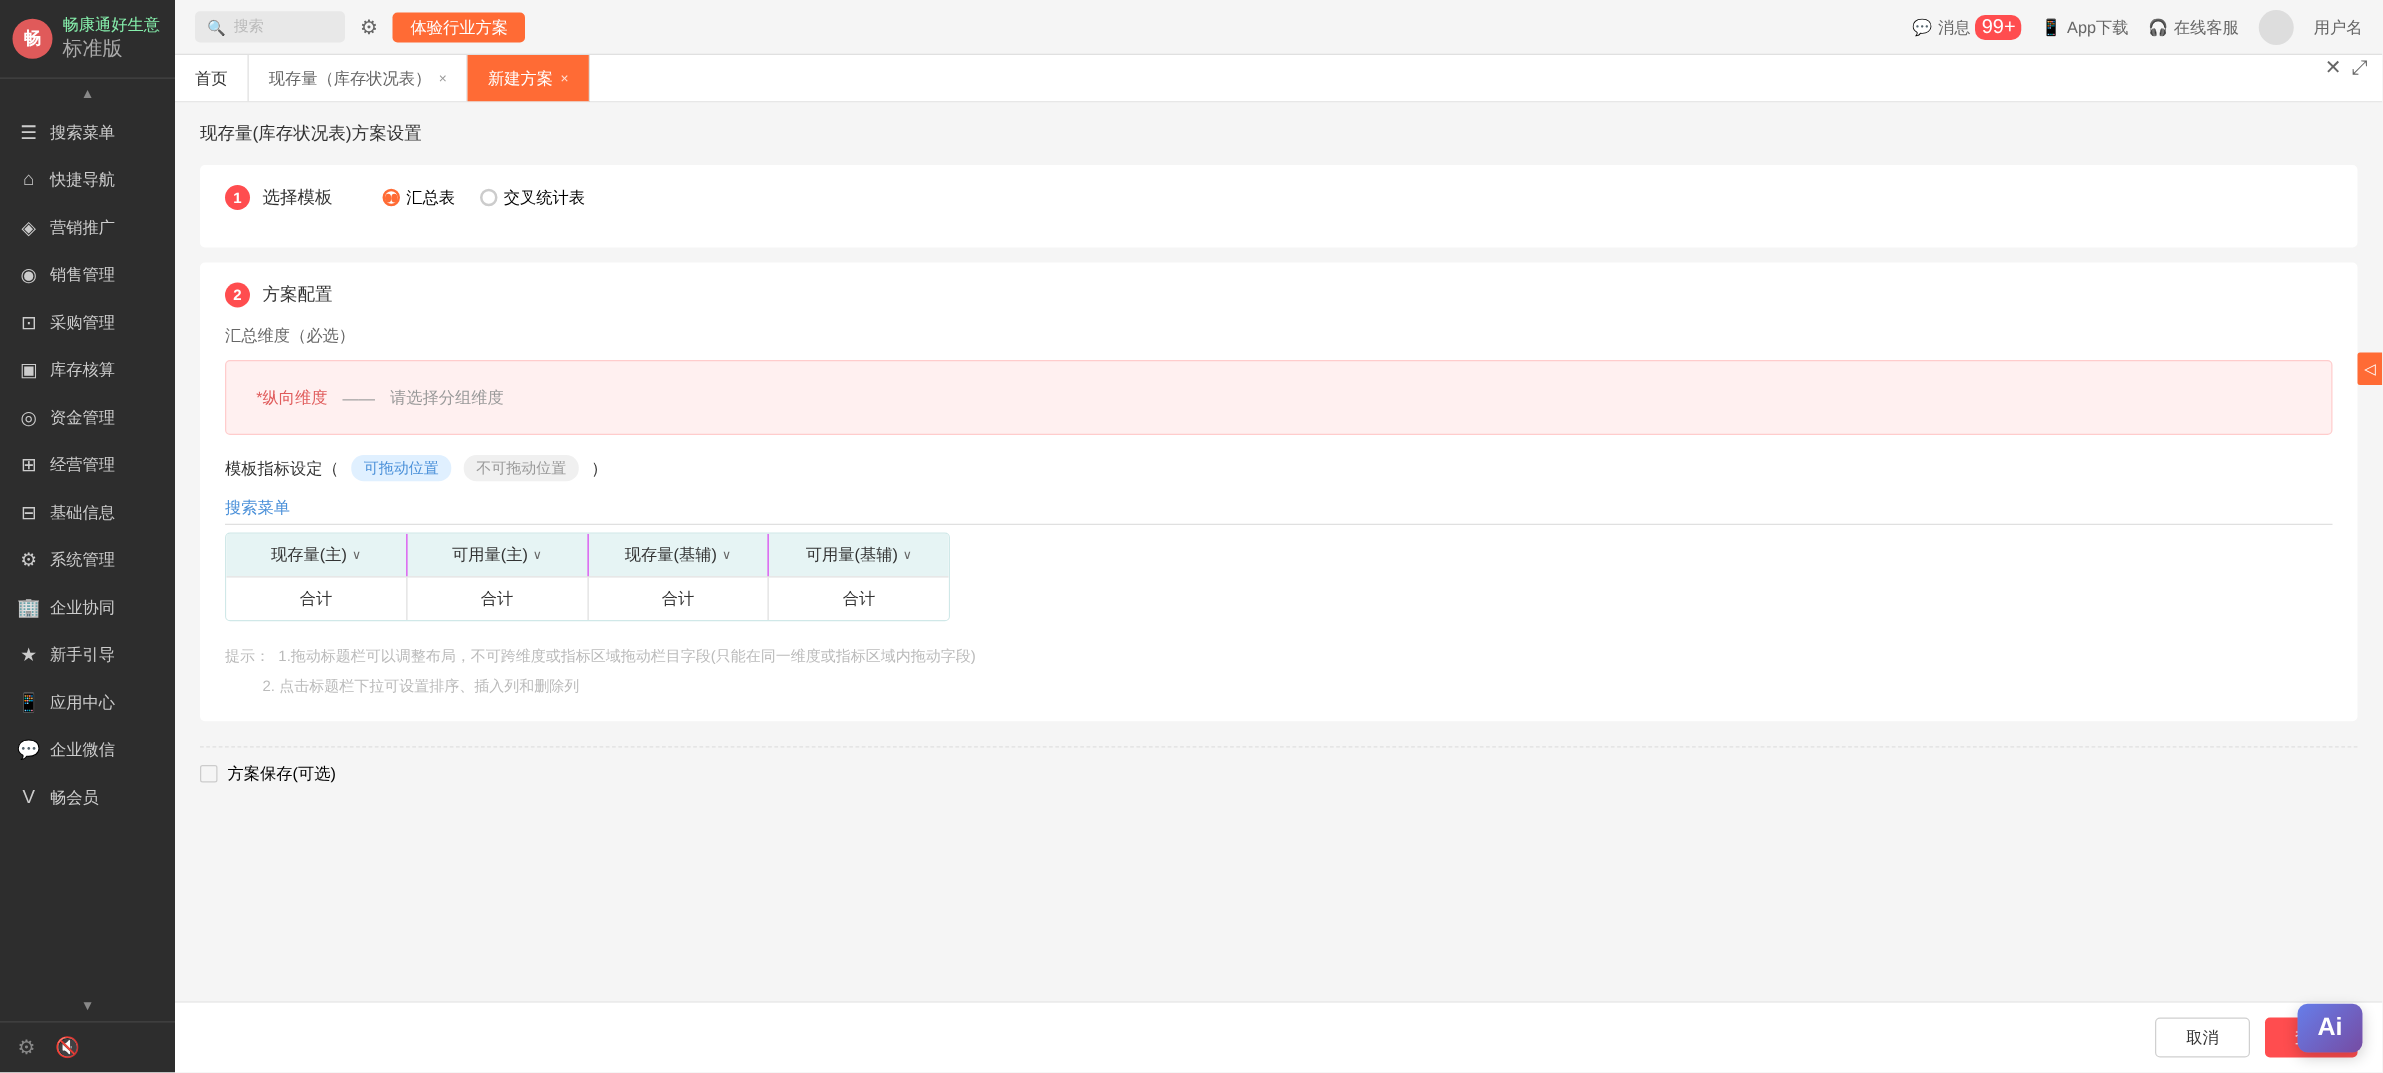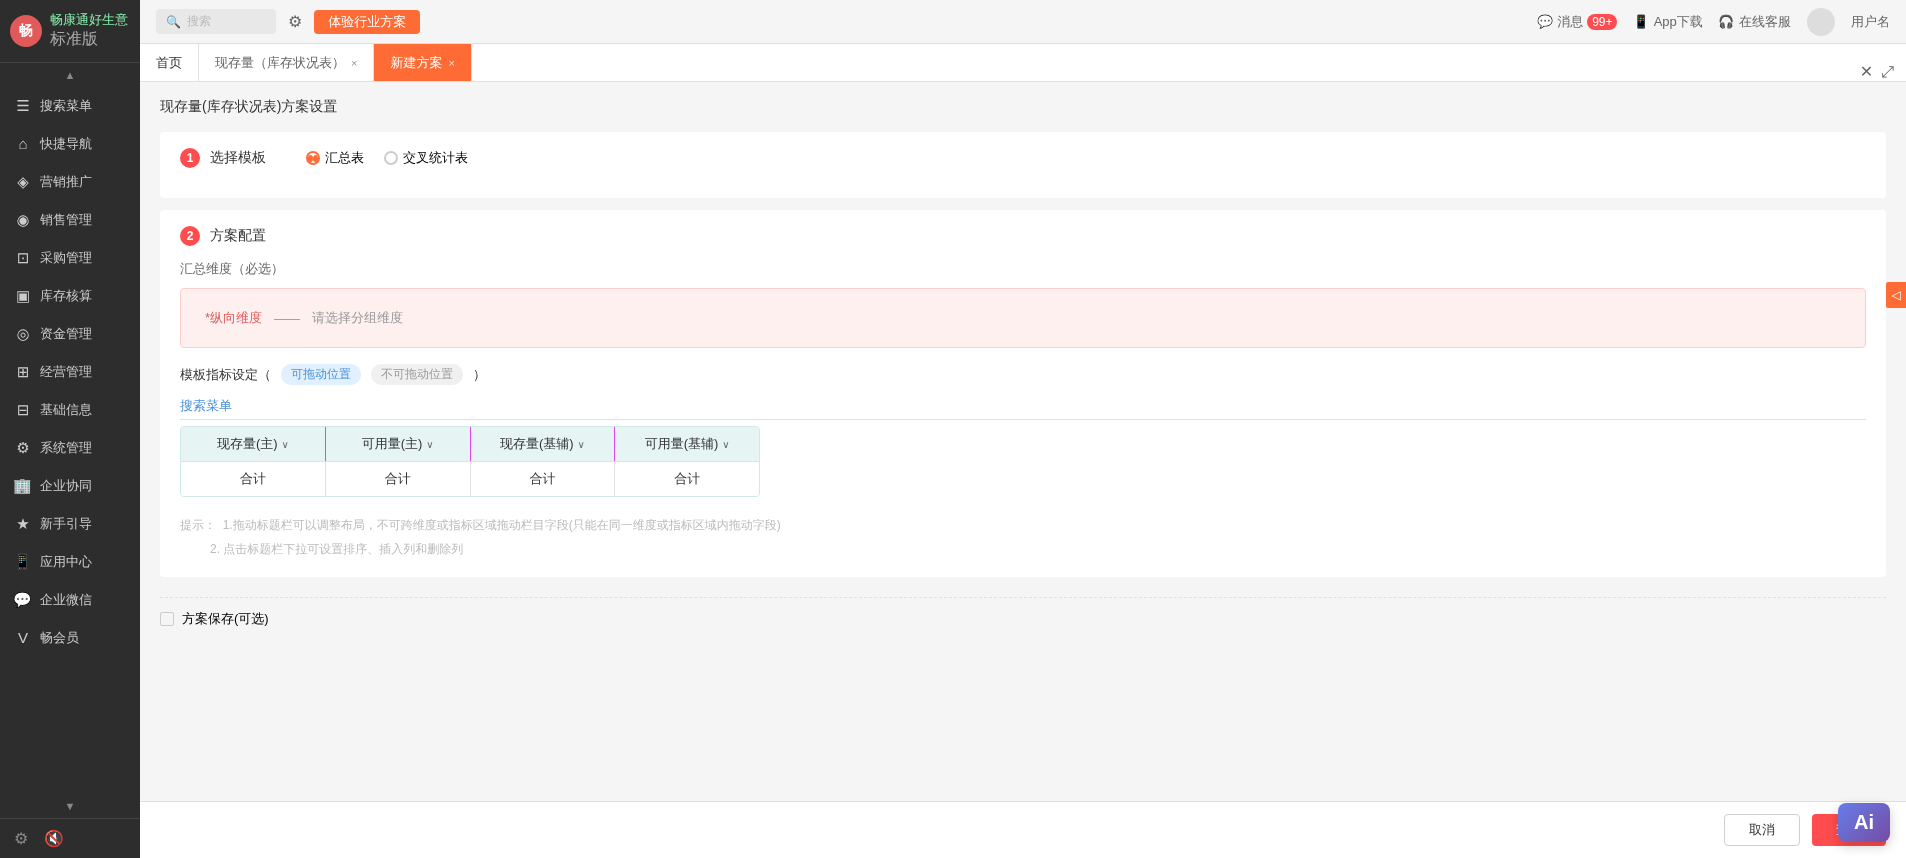--- a/index.html
+++ b/index.html
@@ -107,33 +107,33 @@
     }
     .topbar-action {
       display: flex; align-items: center; gap: 4px;
       color: #666; font-size: 13px; cursor: pointer;
     }
     .badge {
       background: #ff4d4f;
       color: white;
       border-radius: 8px;
       padding: 1px 5px;
-      font-size: 12px;
+      font-size: 16px;
     }
     .user-avatar {
       width: 28px; height: 28px;
       background: #ddd;
       border-radius: 50%;
     }
 
     
     .tabs-bar {
       background: #fff;
       display: flex;
-      align-items: flex-end;
+      align-items: flex-start;
       padding: 0;
       border-bottom: 1px solid #e0e0e0;
       flex-shrink: 0;
       height: 38px;
     }
     .tab {
       display: flex; align-items: center; gap: 6px;
       padding: 0 16px;
       height: 100%;
       font-size: 13px;

